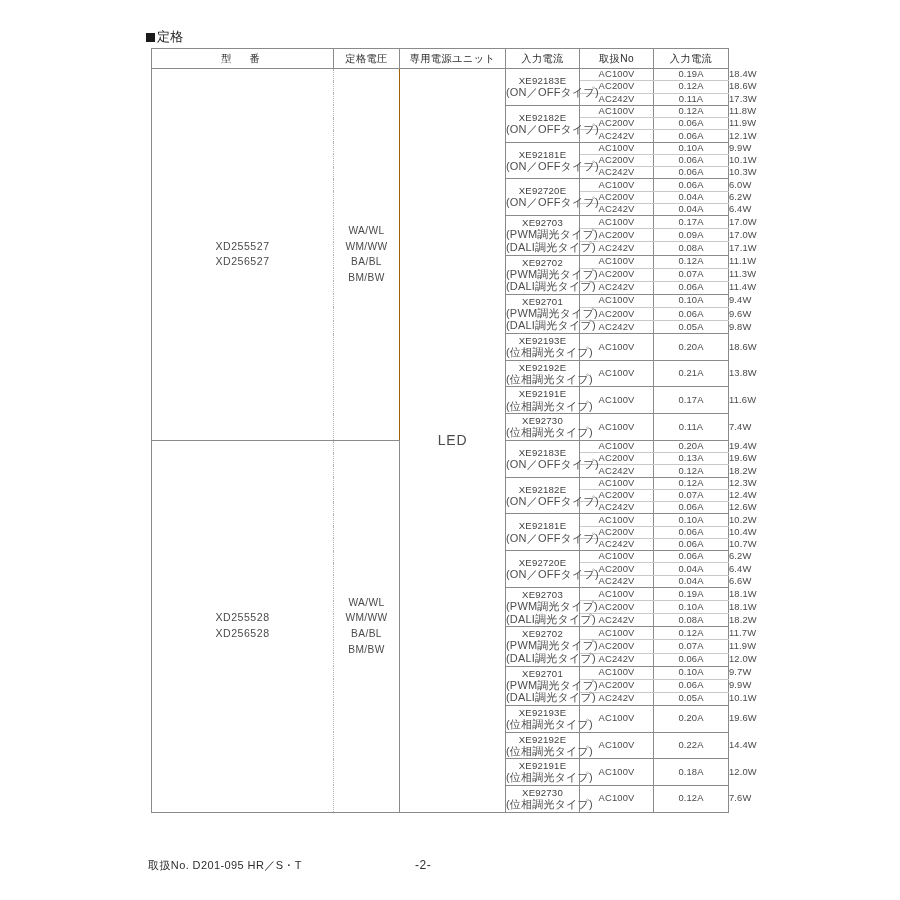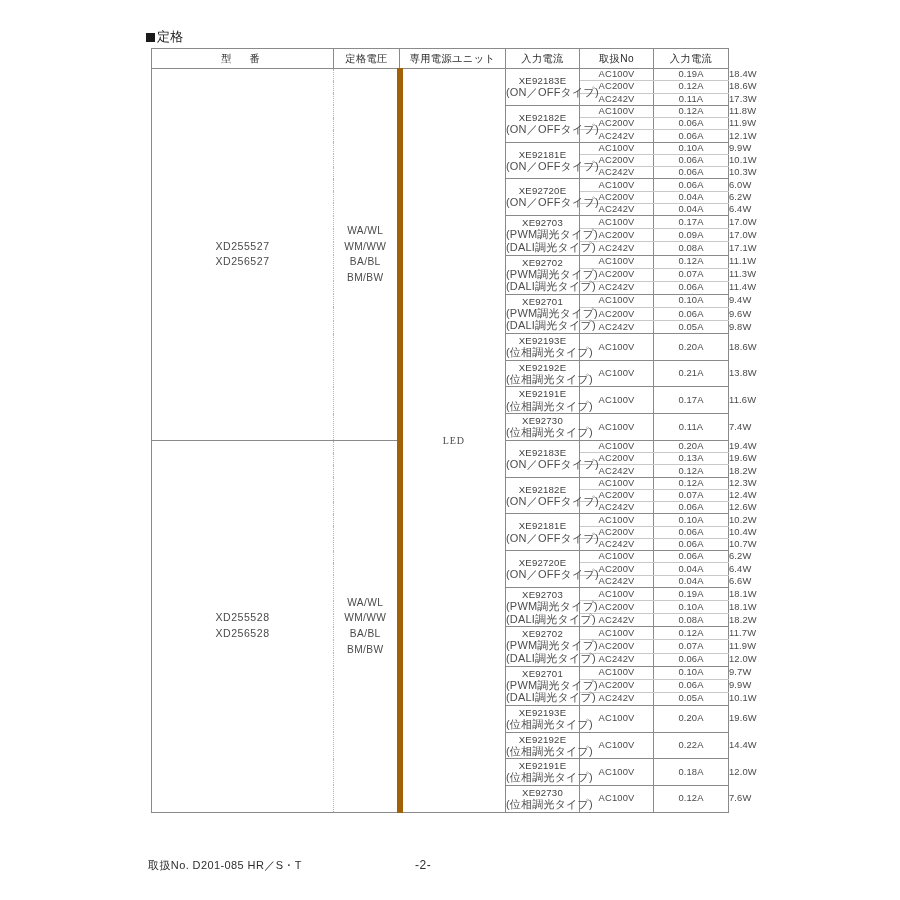--- a/index.html
+++ b/index.html
@@ -119,29 +119,28 @@
     color: #4a4a4a;
     border-right: 1px dotted #b5b5b5;
   }
   td.model .m-line { display: block; line-height: 1.5; white-space: nowrap; text-align: center; }
 
   td.lamp-codes {
     font-size: 10.2px;
     letter-spacing: 0.4px;
     color: #4a4a4a;
     border-left: 1px dotted #b5b5b5;
-    border-right: 6px solid #a16207;
+    border-right: 1px solid #a16207;
   }
   td.lamp-codes .l-line { display: block; line-height: 1.55; white-space: nowrap; }
 
   td.lamp-led {
-    font-size: 10px;
+    font-size: 14px;
     letter-spacing: 0.8px;
     color: #4a4a4a;
-    font-family: Liberation Serif, serif;
   }
 
   
   .footer-doc {
     position: absolute;
     left: 148px;
     top: 858px;
     font-size: 11px;
     color: #2e2e2e;
     letter-spacing: 0.4px;
@@ -546,16 +545,16 @@
             <span class="unit-name">XE92730</span>
             <span class="unit-type">(位相調光タイプ)</span>
           </td>
           <td class="val grp-top grp-bottom">AC100V</td>
           <td class="val grp-top grp-bottom">0.12A</td>
           <td class="val grp-top grp-bottom">7.6W</td>
         </tr>
       </tbody>
   </table>
 
-  <div class="footer-doc">取扱No. D201-085 HR／S・T</div>
+  <div class="footer-doc">取扱No. D201-095 HR／S・T</div>
   <div class="footer-page">-2-</div>
 
 </div>
 
 </body></html>

